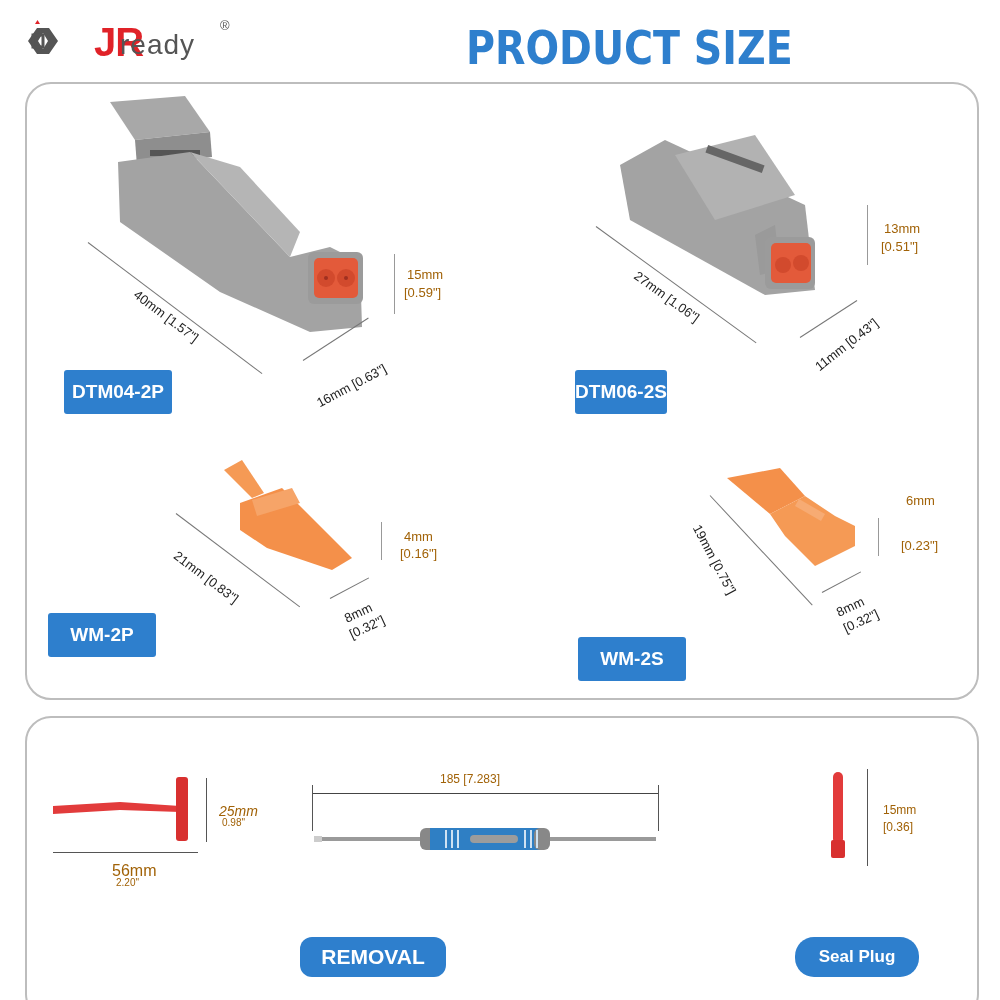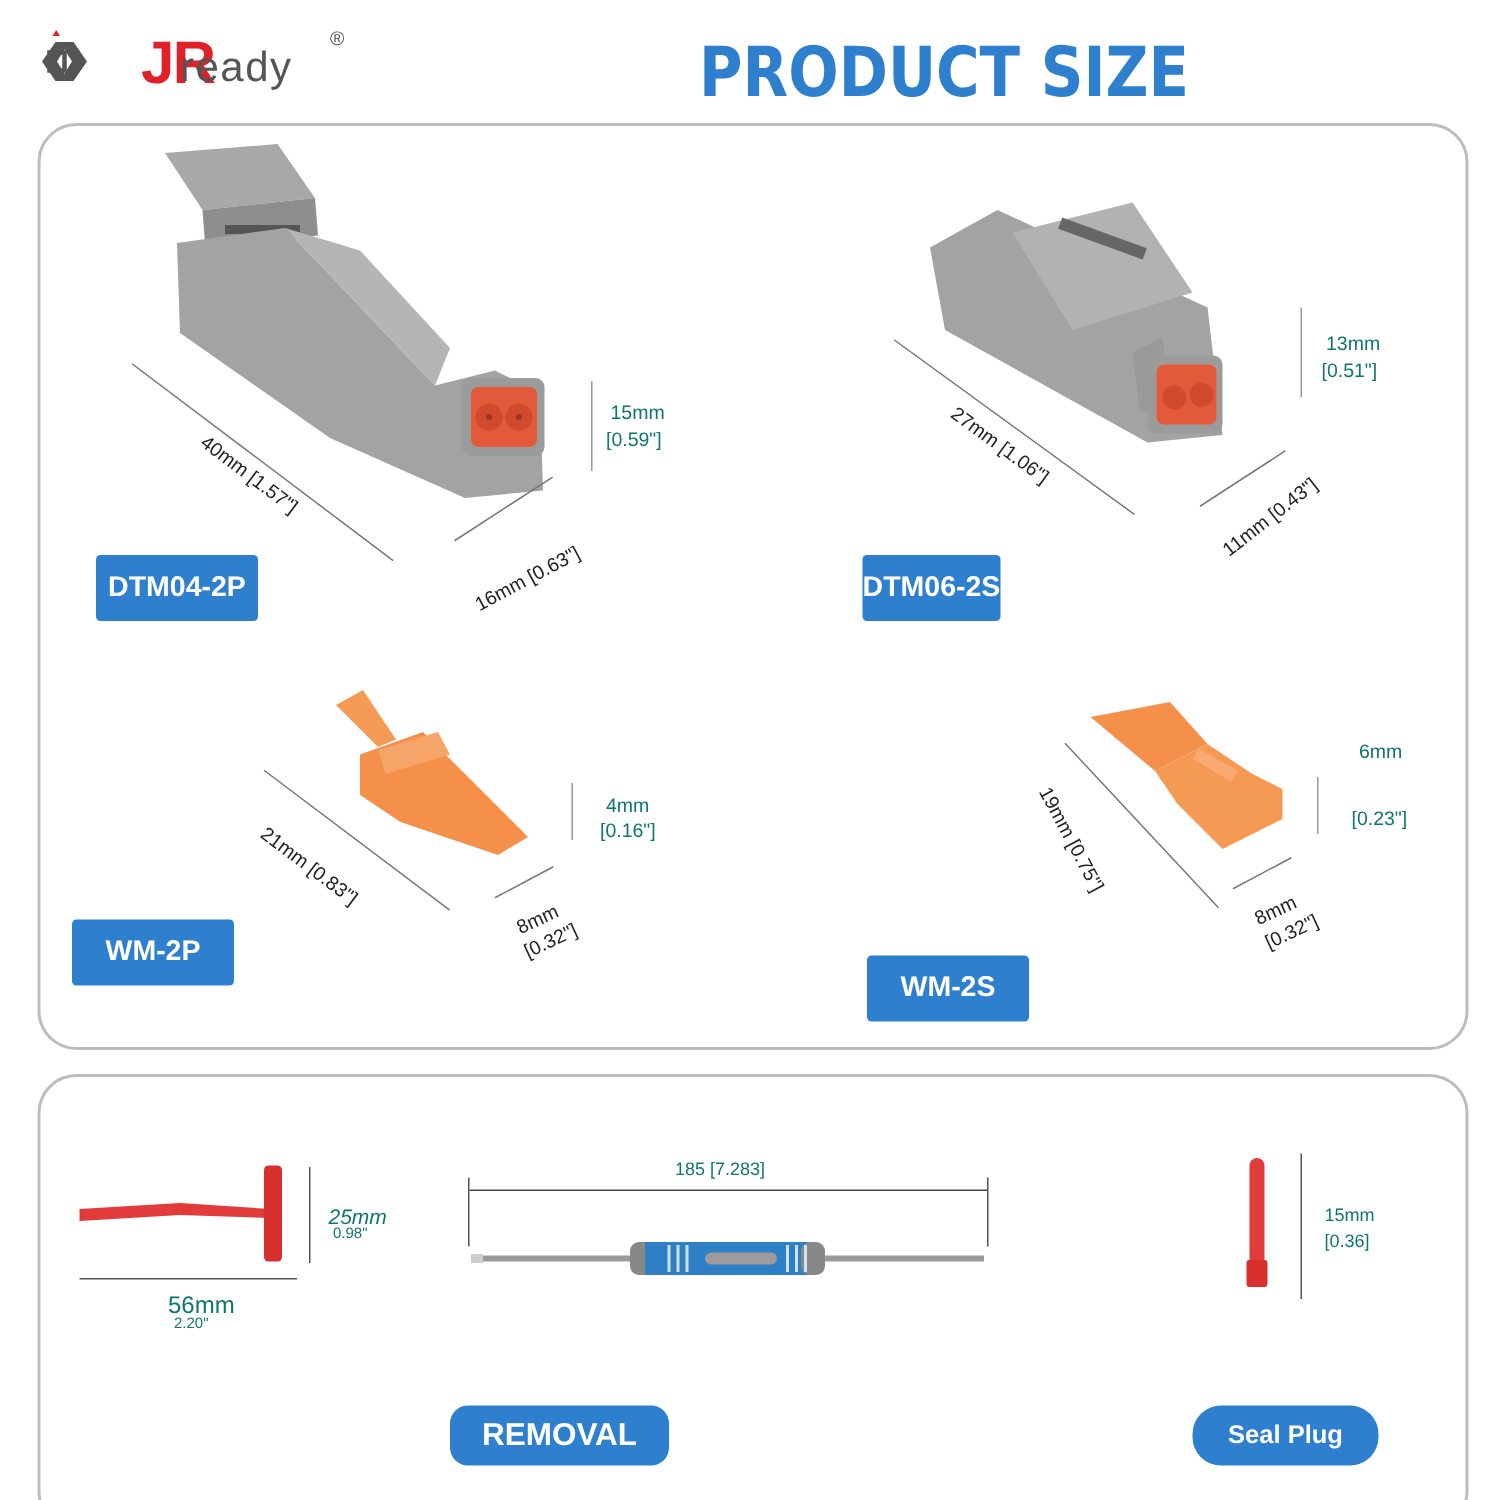--- a/index.html
+++ b/index.html
@@ -9,21 +9,21 @@
   .logo .mark{left:0;top:6px;width:42px;height:42px;}
   .logo .jr{left:42px;top:0;font-size:40px;font-weight:bold;color:#e02228;letter-spacing:-1px;line-height:56px;margin-left:28px;}
   .logo .ready{left:96px;top:6px;font-size:28px;color:#555;line-height:50px;letter-spacing:1px;}
   .logo .reg{left:196px;top:4px;font-size:13px;color:#555;}
   .title{left:466px;top:18px;font-family:"DejaVu Sans",sans-serif;font-weight:bold;font-size:46px;color:#2e7fcd;letter-spacing:0px;transform:scaleX(0.86);transform-origin:left top;line-height:60px;white-space:nowrap;}
   .panel{border:2px solid #bdbdbd;border-radius:26px;background:#fff;}
   .p1{left:25px;top:82px;width:950px;height:614px;}
   .p2{left:25px;top:716px;width:950px;height:300px;}
   .badge{background:#2e7fcd;color:#fff;font-weight:bold;border-radius:3px;text-align:center;}
   .b-lg{font-size:19px;height:44px;line-height:44px;}
-  .dim{font-size:13px;color:#0f766e;line-height:17px;white-space:nowrap;}
+  .dim{font-size:13px;color:#a16207;line-height:17px;white-space:nowrap;}
   .rot{transform-origin:left top;white-space:nowrap;font-size:13px;}
   .line{background:#777;height:1px;transform-origin:left center;}
   .vline{background:#999;width:1px;}
 </style>
 </head>
 <body>
 
 <div class="abs logo">
   <svg class="abs mark" viewBox="0 0 42 42">
     <polygon points="4,21 13,8 22,8 14,21 22,34 13,34" fill="#555"></polygon>
@@ -118,21 +118,21 @@
   <polygon points="3,32 3,40 70,36 130,38 130,32 70,28" fill="#e23b3b"></polygon>
   <rect x="126" y="3" width="12" height="64" rx="3" fill="#d8302f"></rect>
 </svg>
 <div class="abs vline" style="left:206px;top:778px;height:64px;background:#555;"></div>
 <div class="abs dim" style="left:219px;top:805px;font-size:14px;line-height:12px;font-style:italic;">25mm</div>
 <div class="abs dim" style="left:222px;top:817px;font-size:10px;line-height:12px;">0.98"</div>
 <div class="abs" style="left:53px;top:852px;width:145px;height:1px;background:#555;"></div>
 <div class="abs dim" style="left:112px;top:865px;font-size:16px;line-height:12px;">56mm</div>
 <div class="abs dim" style="left:116px;top:877px;font-size:10px;line-height:12px;">2.20"</div>
 
-<div class="abs dim" style="left:450px;top:771px;font-size:12px;">185 [7.283]</div>
+<div class="abs dim" style="left:440px;top:771px;font-size:12px;">185 [7.283]</div>
 <div class="abs" style="left:313px;top:793px;width:345px;height:1px;background:#444;"></div>
 <div class="abs vline" style="left:312px;top:785px;height:46px;background:#555;"></div>
 <div class="abs vline" style="left:658px;top:785px;height:46px;background:#555;"></div>
 <svg class="abs" style="left:312px;top:824px;width:348px;height:30px;" viewBox="0 0 348 30">
   <rect x="2" y="13" width="110" height="4" fill="#9a9a9a"></rect>
   <rect x="2" y="12" width="8" height="6" fill="#ccc"></rect>
   <rect x="236" y="13" width="108" height="4" fill="#9a9a9a"></rect>
   <rect x="108" y="4" width="16" height="22" rx="6" fill="#888"></rect>
   <rect x="118" y="4" width="110" height="22" fill="#2f7fc4"></rect>
   <rect x="222" y="4" width="16" height="22" rx="6" fill="#888"></rect>

